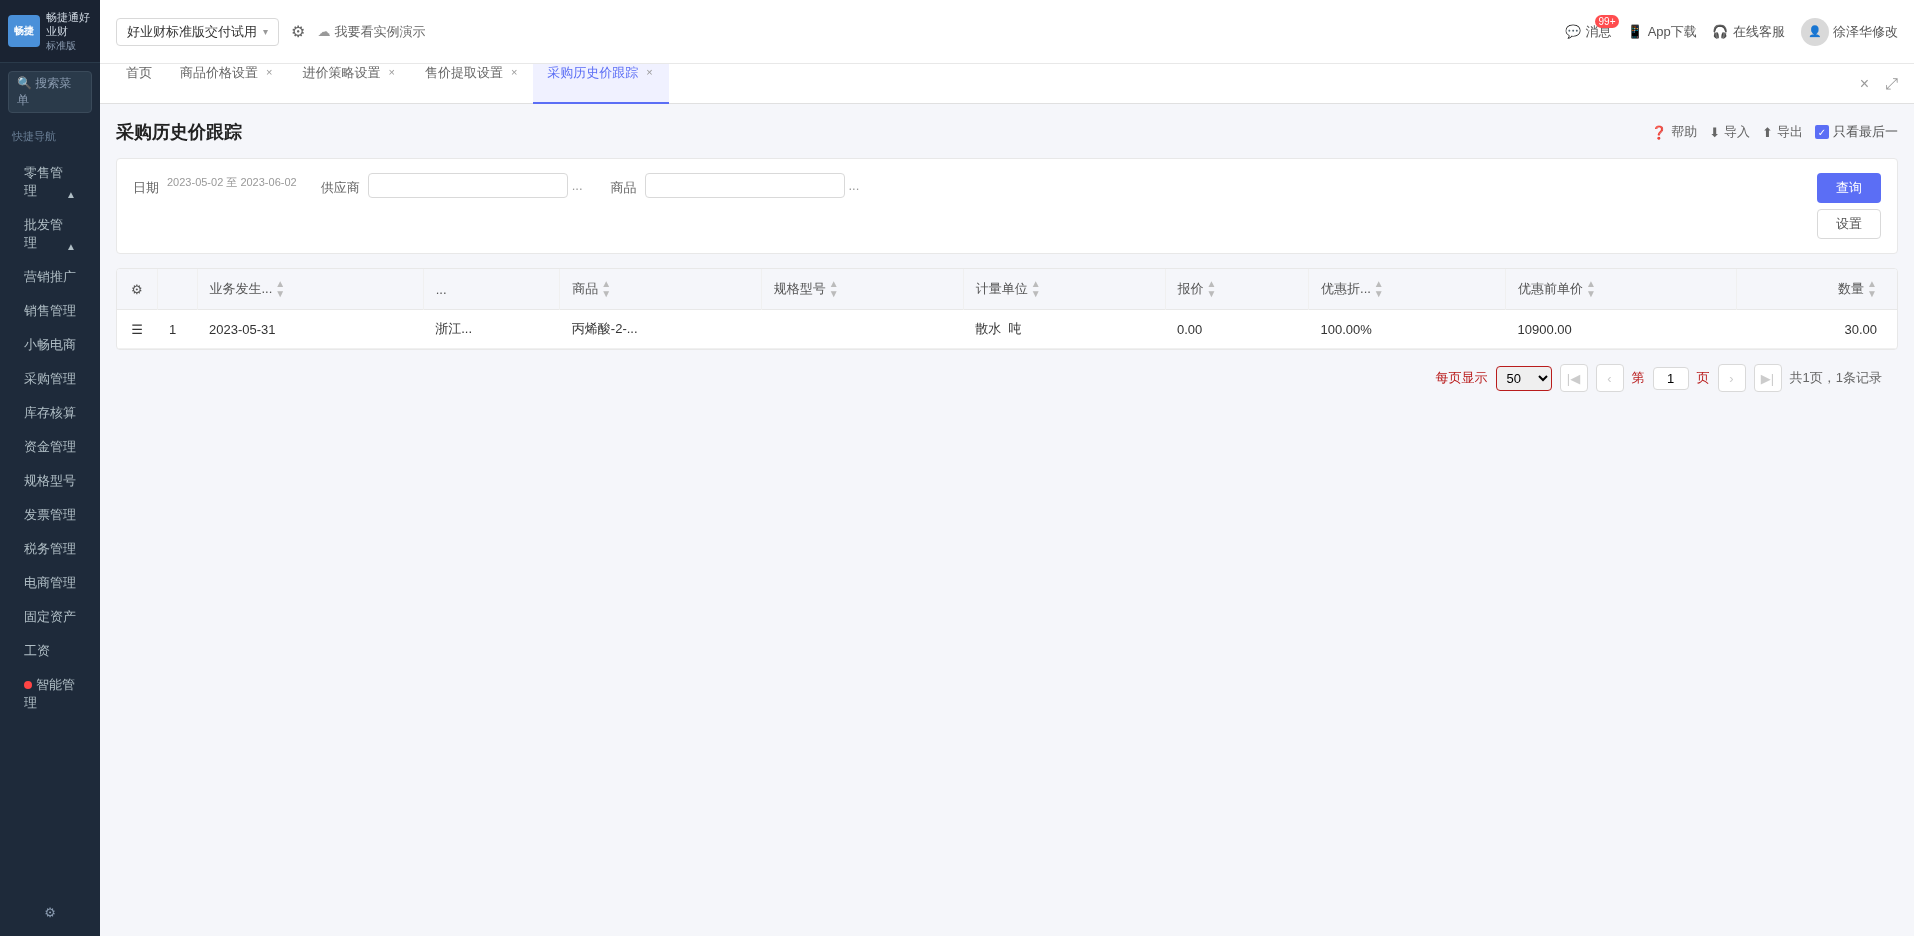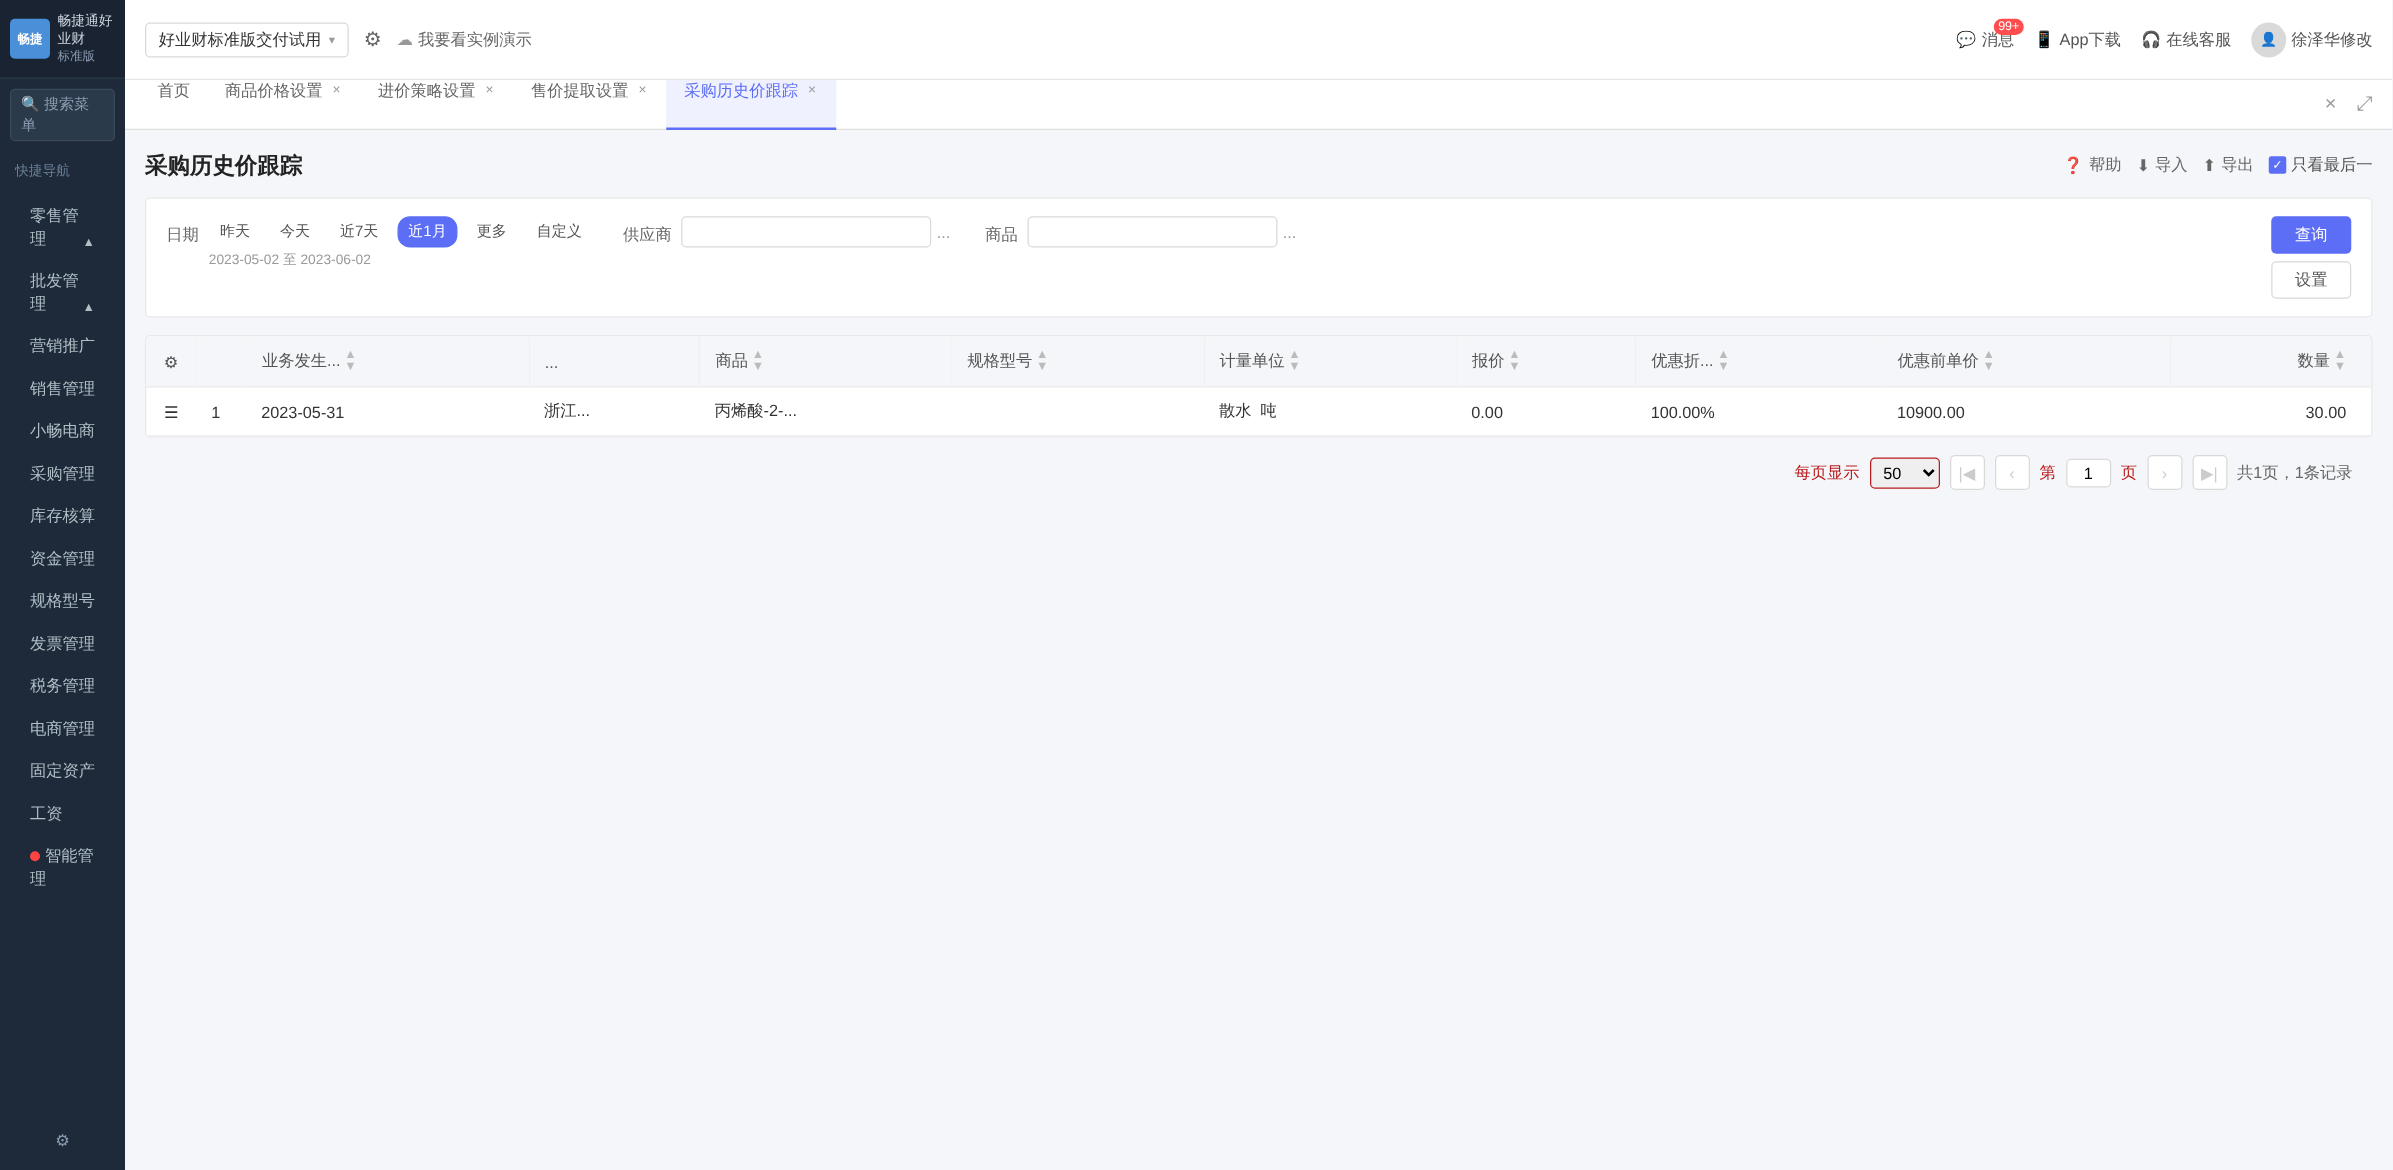--- a/index.html
+++ b/index.html
@@ -246,28 +246,20 @@
           <span>只看最后一</span>
         </label>
       </div>
     </div>
 
     <div class="filter-bar">
       <div class="filter-row">
         <div class="filter-item">
           <span class="filter-label">日期</span>
           <div>
-            <div class="filter-date-options">
-              <span class="date-btn">昨天</span>
-              <span class="date-btn">今天</span>
-              <span class="date-btn">近7天</span>
-              <span class="date-btn active">近1月</span>
-              <span class="date-btn">更多</span>
-              <span class="date-btn">自定义</span>
-            </div>
             <div class="date-range">2023-05-02 至 2023-06-02</div>
           </div>
         </div>
 
         <div class="filter-item">
           <span class="filter-label">供应商</span>
           <div class="filter-input-wrap">
             <input type="text" class="filter-input" style="width: 200px;">
             <span class="filter-dots">...</span>
           </div>

